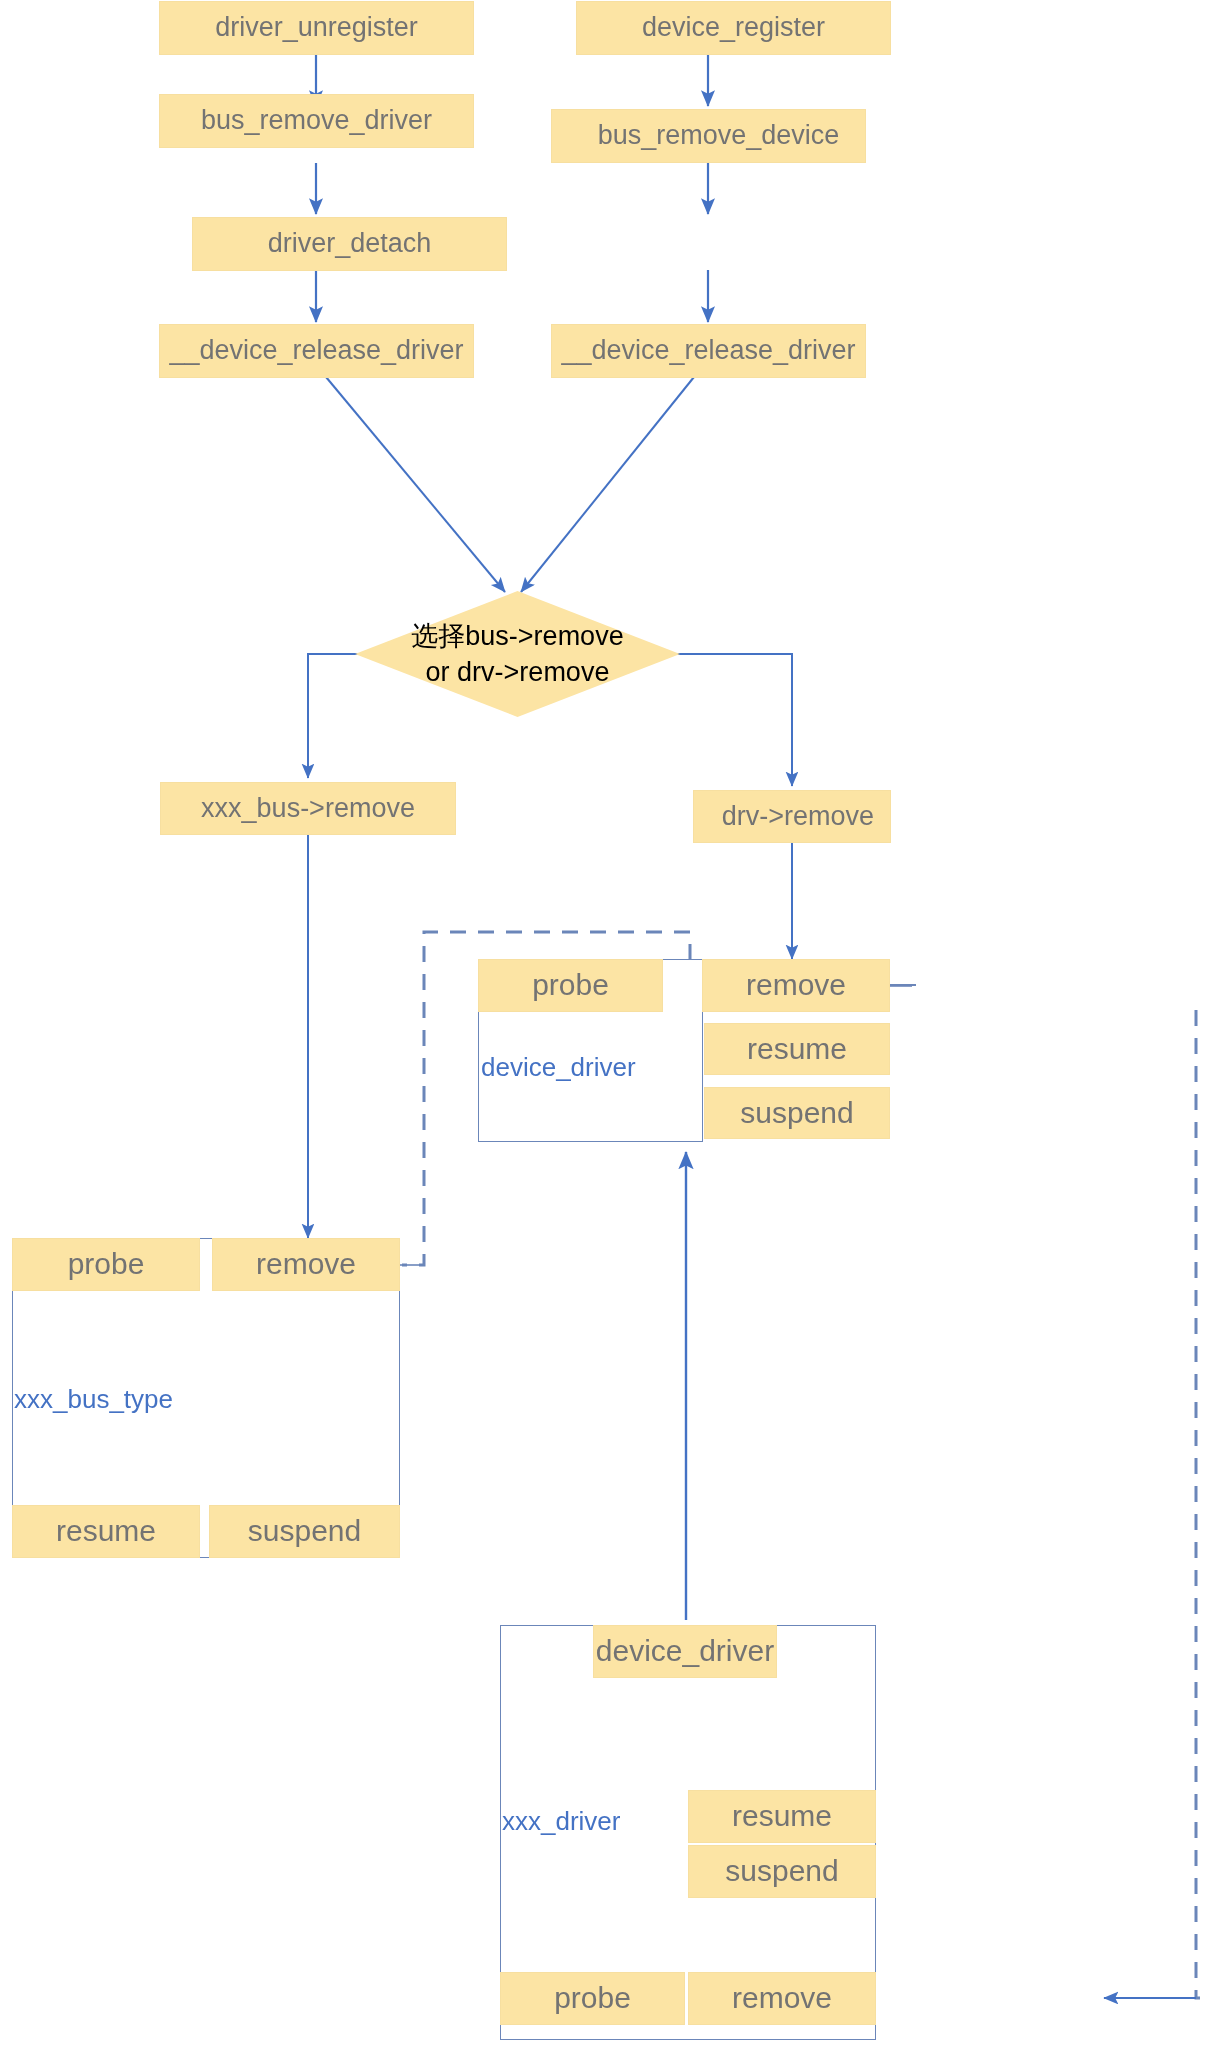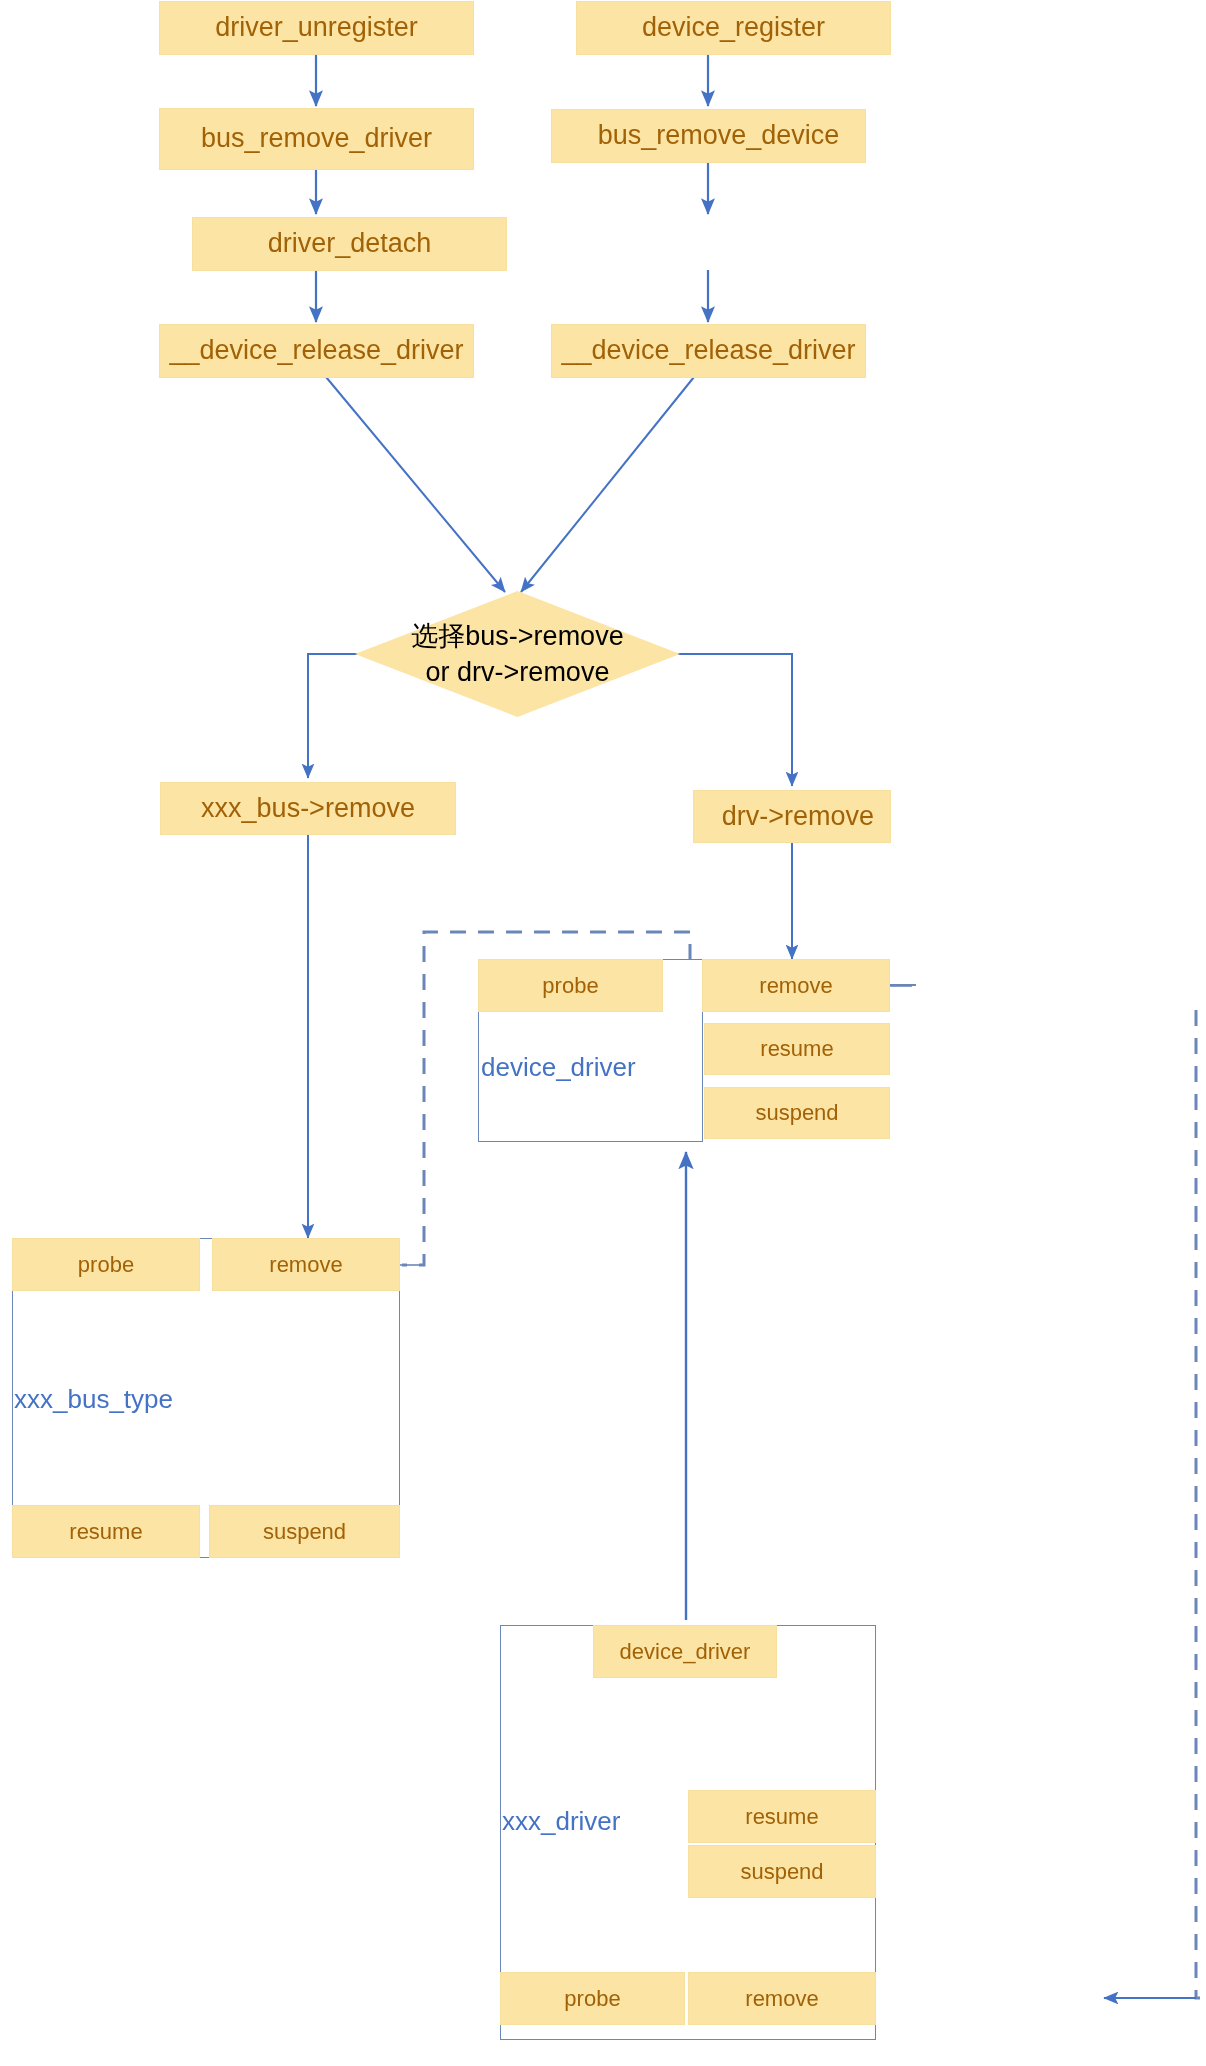--- a/index.html
+++ b/index.html
@@ -25,33 +25,33 @@
     height: 2066px;
     pointer-events: none;
   }
   .node {
     position: absolute;
     box-sizing: border-box;
     display: flex;
     align-items: center;
     justify-content: center;
     text-align: center;
-    color: #a16207;
+    color: #737373;
     line-height: 1.15;
     white-space: pre;
   }
   .yellow {
     background: #fce4a4;
     border: 1px solid #f7dfa0;
   }
   .fn-box {
     font-size: 27px;
   }
   .slot {
-    font-size: 22px;
+    font-size: 30px;
   }
   .struct-frame {
     position: absolute;
     box-sizing: border-box;
     border: 1px solid #6b86b9;
     background: transparent;
   }
   .struct-label {
     position: absolute;
     color: #4472c4;
@@ -121,21 +121,21 @@
     <path d="M 1196 1010 L 1196 1998 L 1200 1998" fill="none" stroke="#6b86b9" stroke-width="3" stroke-dasharray="16 12"></path>
     <path d="M 1196 1998 L 1884 1998" fill="none" stroke="#4472c4" stroke-width="0"></path>
     <line x1="1196" y1="1998" x2="1104" y2="1998" stroke="#4472c4" stroke-width="2" marker-end="url(#arrowL)"></line>
 
     <line x1="686" y1="1620" x2="686" y2="1152" stroke="#4472c4" stroke-width="2.4" marker-end="url(#arrow)"></line>
   </svg>
 
   <div class="node yellow fn-box" style="left:159px; top:1px; width:315px; height:54px;">
     <span>driver_unregister</span>
   </div>
-  <div class="node yellow fn-box" style="left:159px; top:108px; width:315px; height:62px;text-align:center;">
+  <div class="node yellow fn-box" style="left:159px; top:94px; width:315px; height:54px;text-align:center;">
     <span>bus_remove_driver</span>
   </div>
   <div class="node yellow fn-box" style="left:159px; top:217px; width:315px; height:54px;margin-left:33px;">
     <span>driver_detach</span>
   </div>
   <div class="node yellow fn-box" style="left:159px; top:324px; width:315px; height:54px;">
     <span>__device_release_driver</span>
   </div>
 
   <div class="node yellow fn-box" style="left:576px; top:1px; width:315px; height:54px;">

